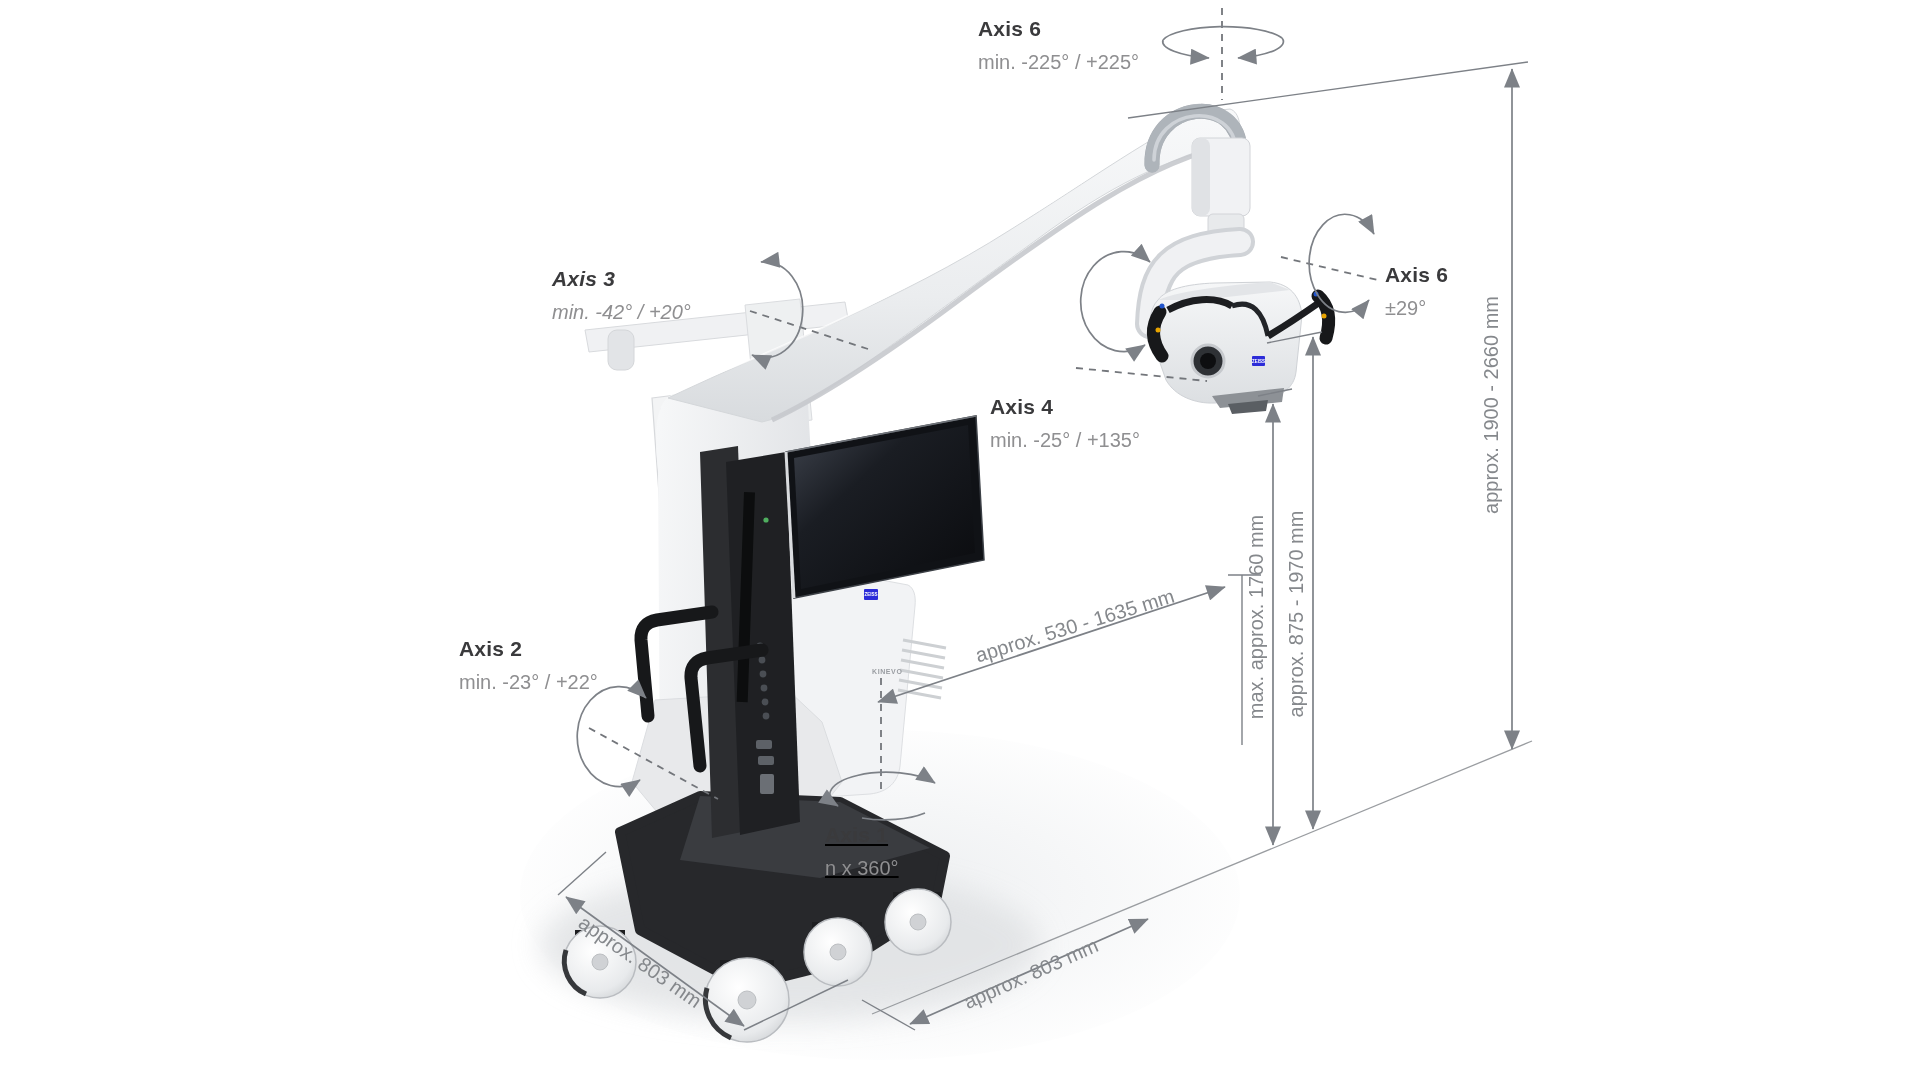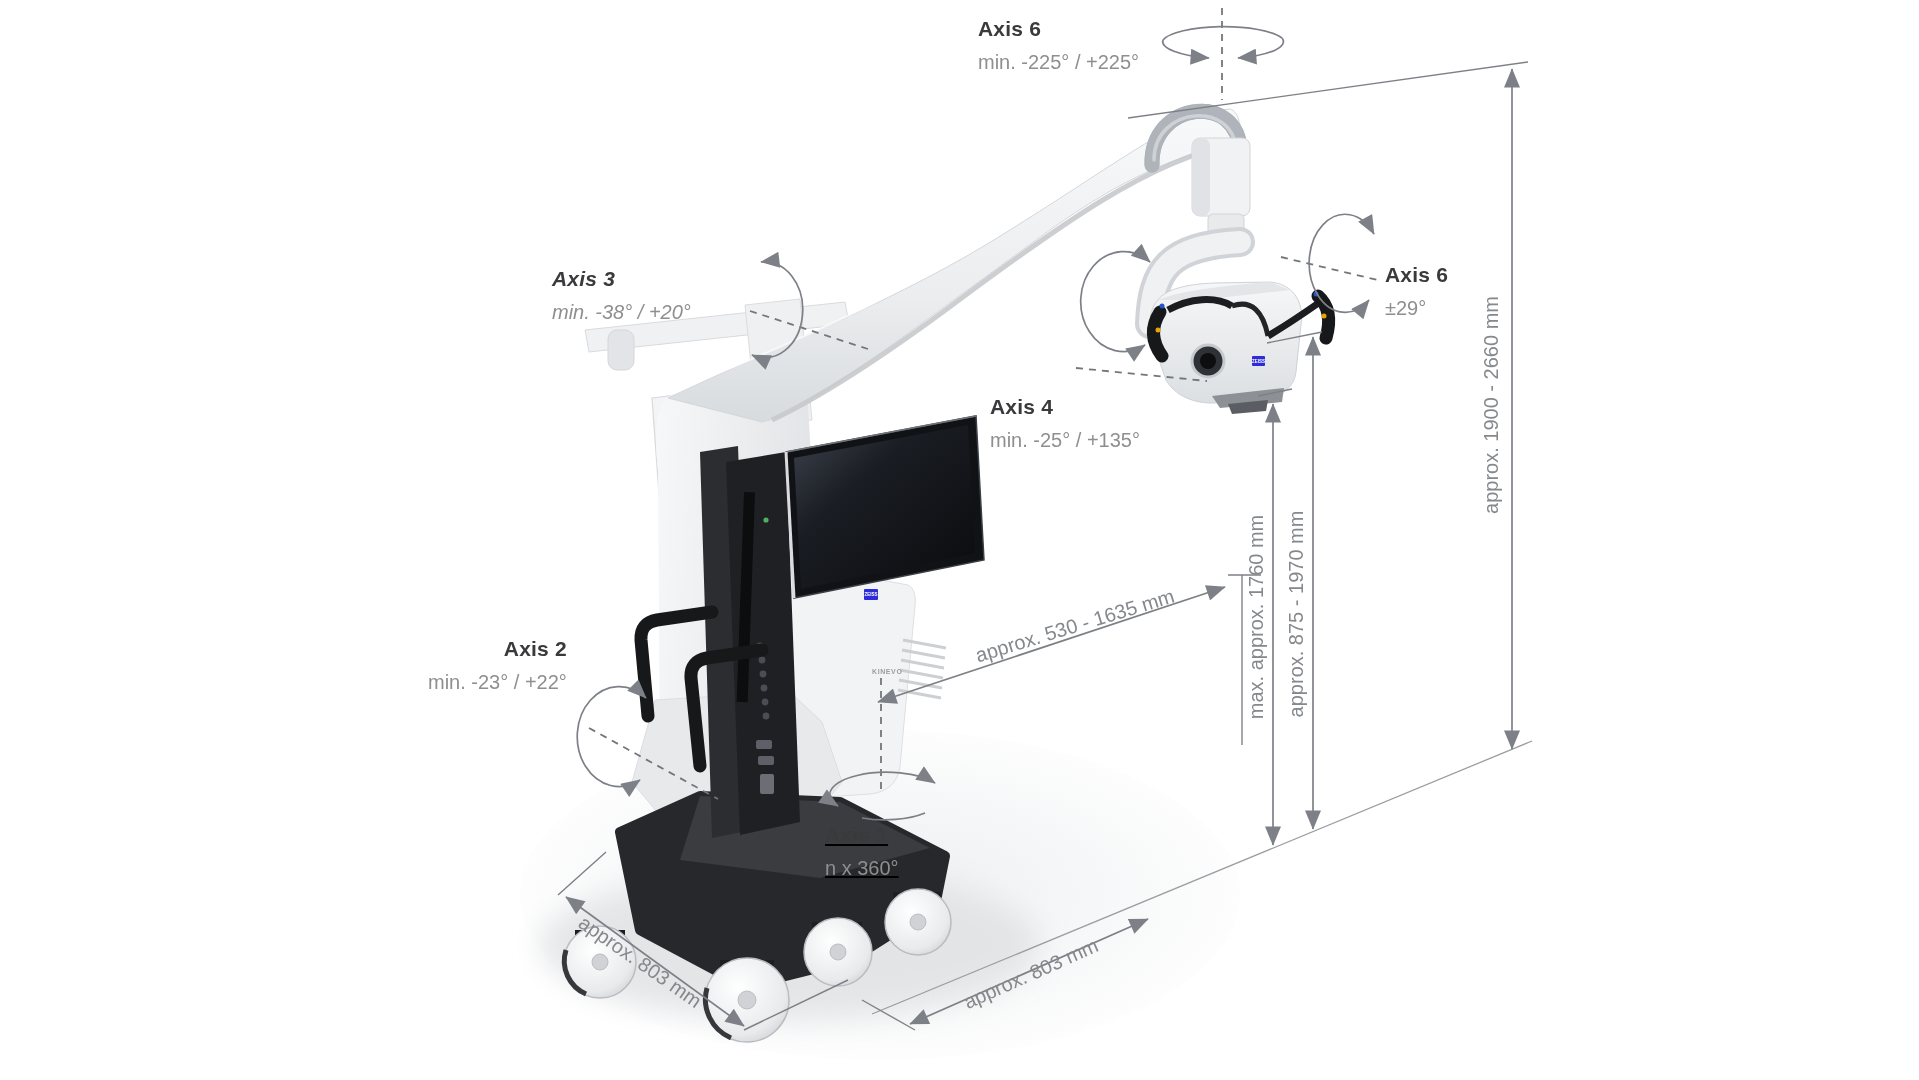--- a/index.html
+++ b/index.html
@@ -263,31 +263,31 @@
     </g>
   </g>
 </svg>
 
 <div class="axis-label" style="left:978px;top:16px;">
   <span class="t">Axis 6</span>
   <span class="r">min. -225° / +225°</span>
 </div>
 <div class="axis-label" style="left:552px;top:266px;font-style:italic;">
   <span class="t">Axis 3</span>
-  <span class="r">min. -38° / +20°</span>
+  <span class="r">min. -42° / +20°</span>
 </div>
 <div class="axis-label" style="left:1385px;top:262px;">
   <span class="t">Axis 6</span>
   <span class="r">±29°</span>
 </div>
 <div class="axis-label" style="left:990px;top:394px;">
   <span class="t">Axis 4</span>
   <span class="r">min. -25° / +135°</span>
 </div>
-<div class="axis-label" style="left:428px;top:636px;text-align:right;">
+<div class="axis-label" style="left:459px;top:636px;">
   <span class="t">Axis 2</span>
   <span class="r">min. -23° / +22°</span>
 </div>
 <div class="axis-label" style="left:825px;top:822px;text-decoration:underline;">
   <span class="t">Axis 1</span>
   <span class="r">n x 360°</span>
 </div>
 
 <div class="dim-label" style="left:1075px;top:626px;transform:translate(-50%,-50%) rotate(-17deg);">approx. 530 - 1635 mm</div>
 <div class="dim-label" style="left:1256px;top:617px;transform:translate(-50%,-50%) rotate(-90deg);">max. approx. 1760 mm</div>

